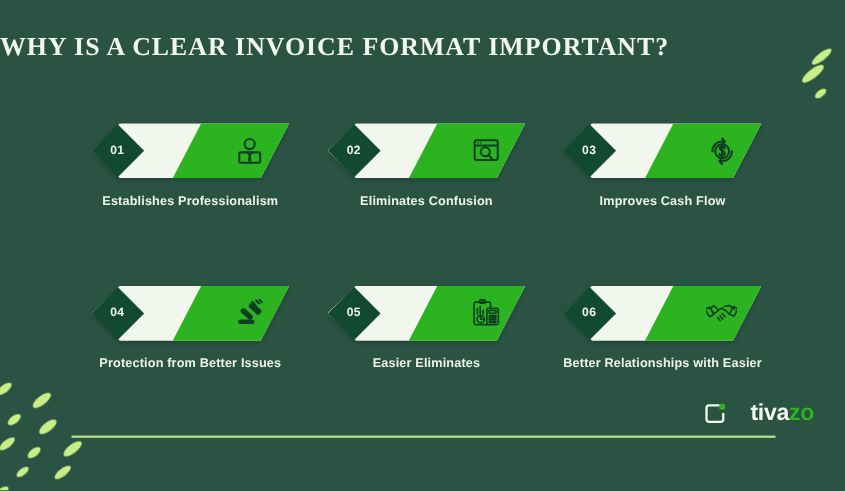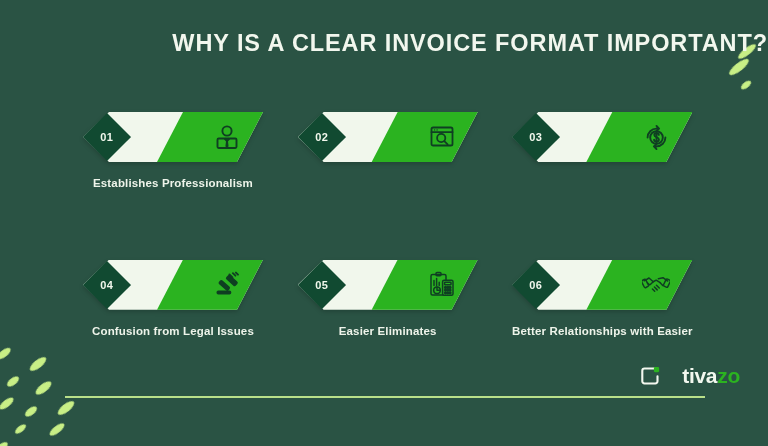--- a/index.html
+++ b/index.html
@@ -40,27 +40,28 @@
 
   .deco-tr { top: 0; right: 0; width: 80px; height: 110px; }
   .deco-bl { bottom: 0; left: 0; width: 130px; height: 120px; }
 
   
   .title {
     position: absolute;
     top: 28px;
     left: 0;
     width: 768px;
-    text-align: right;
+    text-align: left;
     color: #f2f7ee;
     font-size: 23.5px;
     font-weight: bold;
     letter-spacing: 0.9px;
     line-height: 1.28;
     text-transform: uppercase;
+    font-family: Liberation Serif, serif;
   }
 
   
   .grid {
     position: absolute;
     top: 112px;
     left: 78px;
     width: 620px;
     display: grid;
     grid-template-columns: repeat(3, 1fr);
@@ -230,20 +231,21 @@
           <svg width="26" height="26" viewBox="0 0 26 26" fill="none" stroke="#0f3f22" stroke-width="1.8" stroke-linecap="round" stroke-linejoin="round">
             <rect x="2.5" y="3.5" width="21" height="18" rx="1.6"></rect>
             <path d="M2.5 8.2 H23.5"></path>
             <circle cx="5.6" cy="5.9" r="0.7" fill="#0f3f22" stroke="none"></circle>
             <circle cx="8.1" cy="5.9" r="0.7" fill="#0f3f22" stroke="none"></circle>
             <circle cx="12.2" cy="14" r="4.1"></circle>
             <path d="M15.3 17.1 L18.6 20.4"></path>
           </svg>
         </div>
       </div>
+      <div class="item-label">Eliminates Confusion</div>
     </div>
 
     <div class="item">
       <div class="banner">
         <div class="banner-bg"></div>
         <div class="banner-green"></div>
         <div class="diamond">
           <span>03</span>
         </div>
         <div class="banner-icon">
@@ -251,41 +253,42 @@
             <circle cx="13.5" cy="13.5" r="6.3"></circle>
             <path d="M15.8 10.9 C15.8 9.8 14.7 9.3 13.5 9.3 C12.3 9.3 11.3 9.9 11.3 11 C11.3 13.6 15.9 12.6 15.9 15.6 C15.9 16.8 14.8 17.5 13.5 17.5 C12.2 17.5 11.1 16.9 11.1 15.8"></path>
             <path d="M13.5 8.1 V18.8"></path>
             <path d="M4.6 13.5 A8.9 8.9 0 0 1 13.5 4.6"></path>
             <path d="M22.4 13.5 A8.9 8.9 0 0 1 13.5 22.4"></path>
             <path d="M13.5 1.9 L16.1 4.6 L13.5 7.2" fill="#0f3f22"></path>
             <path d="M13.5 19.8 L10.9 22.4 L13.5 25.1" fill="#0f3f22"></path>
           </svg>
         </div>
       </div>
+      <div class="item-label">Improves Cash Flow</div>
     </div>
 
     <div class="item">
       <div class="banner">
         <div class="banner-bg"></div>
         <div class="banner-green"></div>
         <div class="diamond">
           <span>04</span>
         </div>
         <div class="banner-icon">
           <svg width="27" height="27" viewBox="0 0 27 27" fill="#0f3f22" stroke="#0f3f22" stroke-width="1.4" stroke-linecap="round" stroke-linejoin="round">
             <rect x="12.2" y="7.4" width="11.4" height="4.3" rx="1.1" transform="rotate(42 17.9 9.5)"></rect>
             <rect x="4.6" y="12.6" width="11.4" height="3.6" rx="1.1" transform="rotate(42 10.3 14.4)"></rect>
             <rect x="3.2" y="20.1" width="13.4" height="2.7" rx="1.1"></rect>
             <path d="M15.4 3.4 L18.4 6.4" stroke-width="1.9" fill="none"></path>
             <path d="M18.9 2.2 L21.4 4.7" stroke-width="1.9" fill="none"></path>
             <path d="M21.9 1.6 L24.0 3.7" stroke-width="1.9" fill="none"></path>
           </svg>
         </div>
       </div>
-      <div class="item-label">Confusion from Legal Issues</div>
+      <div class="item-label">Protection from Better Issues</div>
     </div>
 
     <div class="item">
       <div class="banner">
         <div class="banner-bg"></div>
         <div class="banner-green"></div>
         <div class="diamond">
           <span>05</span>
         </div>
         <div class="banner-icon">

